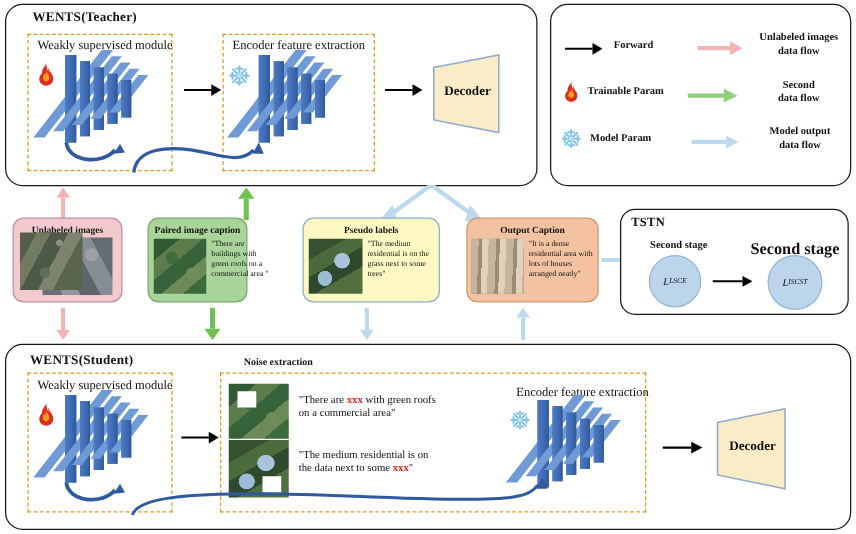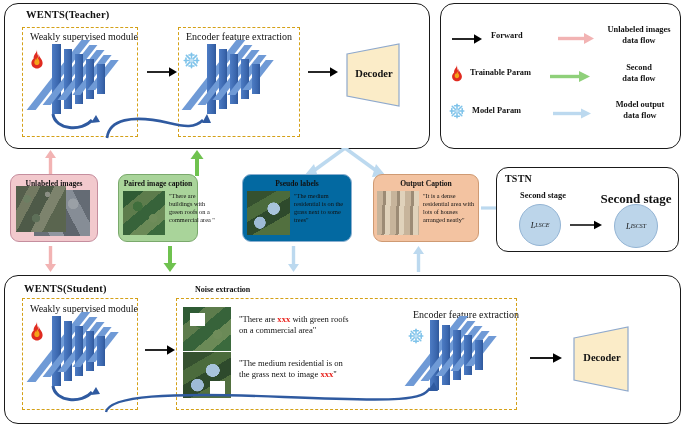--- a/index.html
+++ b/index.html
@@ -210,21 +210,21 @@
 </div>
 <div class="sat sat-b" style="left:34px;top:190px;width:56px;height:46px;"></div>
 <div class="sat sat-a" style="left:16px;top:186px;width:50px;height:46px;"></div>
 
 <div class="dbox" style="left:118px;top:174px;width:80px;height:68px;background:#a9d49a;border:1.1px solid #7aa96c;">
   <div class="bt">Paired image caption</div>
 </div>
 <div class="sat sat-c" style="left:123px;top:191px;width:42px;height:44px;"></div>
 <div class="cap" style="left:169px;top:192px;width:47px;">"There are buildings with green roofs on a commercial area "</div>
 
-<div class="dbox" style="left:242px;top:174px;width:110px;height:68px;background:#0369a1;border:1.1px solid #8aafd0;">
+<div class="dbox" style="left:242px;top:174px;width:110px;height:68px;background:#fef9c3;border:1.1px solid #8aafd0;">
   <div class="bt">Pseudo labels</div>
 </div>
 <div class="sat sat-d" style="left:247px;top:191px;width:43px;height:44px;"></div>
 <div class="cap" style="left:294px;top:192px;width:54px;">"The medium residential is on the grass next to some trees"</div>
 
 <div class="dbox" style="left:373px;top:174px;width:106px;height:68px;background:#f3c3a1;border:1.1px solid #cf9a73;">
   <div class="bt">Output Caption</div>
 </div>
 <div class="sat sat-e" style="left:377px;top:191px;width:42px;height:44px;"></div>
 <div class="cap" style="left:423px;top:192px;width:52px;">"It is a dense residential area with lots of houses arranged neatly"</div>
@@ -308,21 +308,21 @@
 <div class="mask" style="left:190px;top:313px;width:15px;height:13px;"></div>
 <div class="sat sat-d" style="left:183px;top:352px;width:48px;height:46px;"></div>
 <div class="mask" style="left:210px;top:381px;width:15px;height:13px;"></div>
 
 <div class="txt" style="left:239px;top:314px;width:160px;">
   <span>"There are </span><span class="red">xxx</span><span> with green roofs</span><br>
   <span>on a commercial area"</span>
 </div>
 <div class="txt" style="left:239px;top:358px;width:170px;">
   <span>"The medium residential is on</span><br>
-  <span>the grass next to image </span><span class="red">xxx</span><span>"</span>
+  <span>the data next to some </span><span class="red">xxx</span><span>"</span>
 </div>
 
 <div class="stitle" style="left:413px;top:309px;">Encoder feature extraction</div>
 <svg class="snow" style="left:408px;top:328px;" width="16" height="16" viewBox="0 0 20 20">
   <g stroke="#7fc3ea" stroke-width="1.9" stroke-linecap="round">
     <line x1="10" y1="1.5" x2="10" y2="18.5"></line>
       <line x1="1.5" y1="10" x2="18.5" y2="10"></line>
     <line x1="4" y1="4" x2="16" y2="16"></line>
       <line x1="16" y1="4" x2="4" y2="16"></line>
     <line x1="7" y1="3.5" x2="13" y2="3.5"></line>

